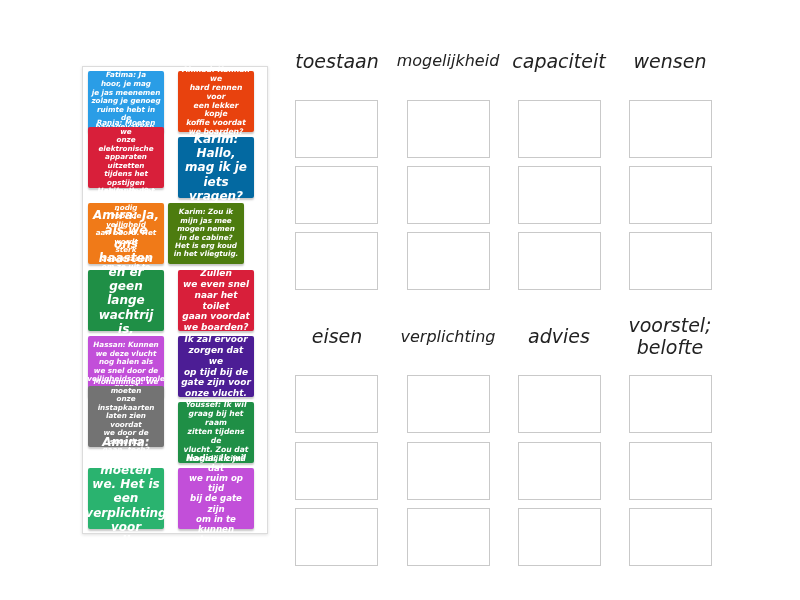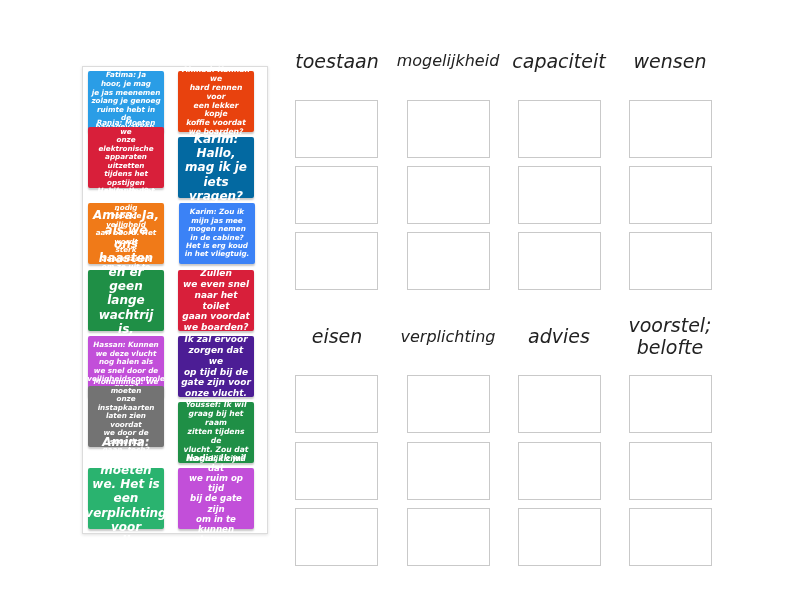--- a/index.html
+++ b/index.html
@@ -59,21 +59,21 @@
 en landen?</div>
 <div class="card big" style="left:178px;top:137px;background:#0369a1">Karim: Hallo,
 mag ik je
 iets vragen?</div>
 <div class="card" style="left:88px;top:203px;background:#f07a18">Hakim: Ja, het
 moet, het is nodig
 voor de veiligheid
 aan boord. Het wordt
 sterk aangeraden
 om ze uit te zetten.</div>
-<div class="card" style="left:179px;top:203px;background:#3b82f6">Karim: Zou ik
+<div class="card" style="left:168px;top:203px;background:#4d7c0f">Karim: Zou ik
 mijn jas mee
 mogen nemen
 in de cabine?
 Het is erg koud
 in het vliegtuig.</div>
 <div class="card" style="left:88px;top:270px;background:#1f8f46;font-size:12px">Amira: Ja,
 als we ons haasten
 en er geen lange
 wachtrij is, kunnen
 we het nog halen.</div>

